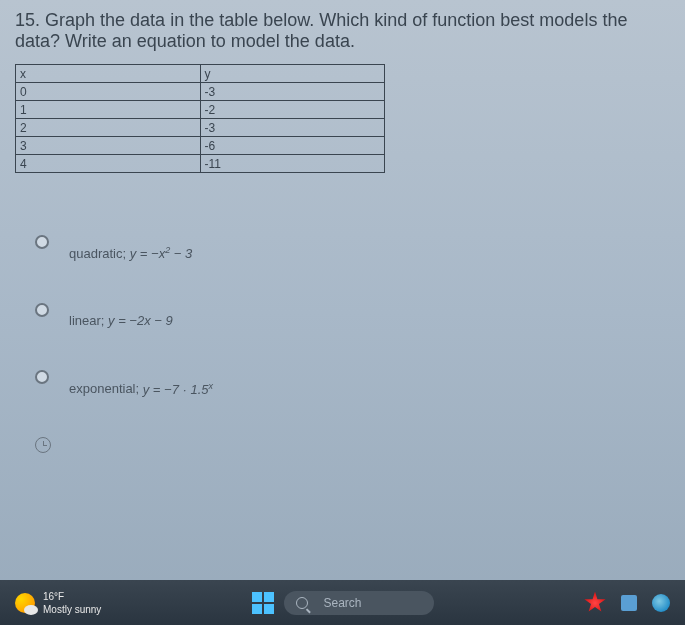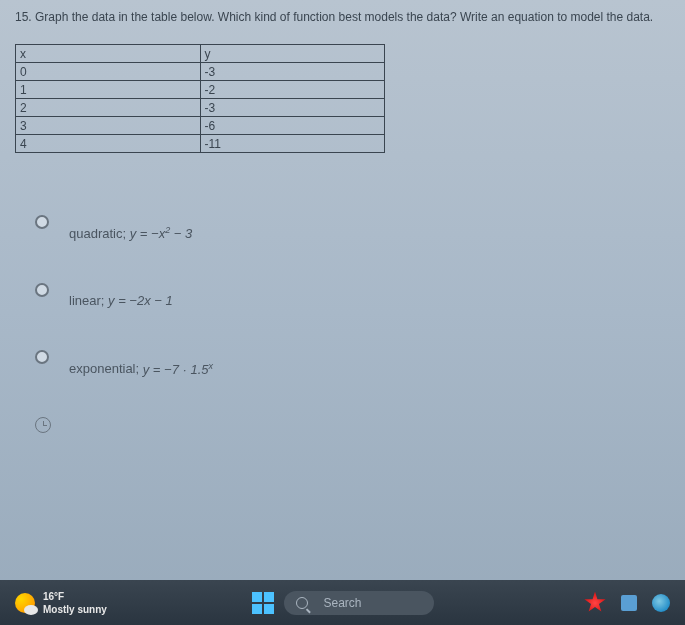--- a/index.html
+++ b/index.html
@@ -9,23 +9,23 @@
       width: 685px;
       height: 625px;
       position: relative;
       overflow: hidden;
     }
     .content {
       padding: 10px 15px;
       color: #4a5560;
     }
     .question-text {
-      font-size: 12px;
+      font-size: 18px;
       color: #3a4550;
-      margin-bottom: 20px;
+      margin-bottom: 12px;
     }
     .data-table {
       border-collapse: collapse;
       width: 370px;
       margin-bottom: 60px;
     }
     .data-table th, .data-table td {
       border: 1px solid #3a4550;
       padding: 1px 4px;
       text-align: left;
@@ -114,21 +114,20 @@
       position: absolute;
       bottom: -2px; right: -3px;
       width: 14px; height: 10px;
       background: #e8e8e8;
       border-radius: 50%;
     }
     .weather-text {
       color: #e8e8e8;
       font-size: 10px;
       line-height: 1.3;
-      font-weight: bold;
     }
     .taskbar-center {
       position: absolute;
       left: 50%;
       transform: translateX(-50%);
       display: flex;
       align-items: center;
       gap: 10px;
     }
     .start-icon {
@@ -236,21 +235,21 @@
   <div class="options">
     <div class="option">
       <div class="radio"></div>
       <div class="option-text">
         <span>quadratic;</span> <i><span>y = −x</span><sup>2</sup><span> − 3</span></i>
       </div>
     </div>
     <div class="option">
       <div class="radio"></div>
       <div class="option-text">
-        <span>linear;</span> <i><span>y = −2x − 1</span></i>
+        <span>linear;</span> <i><span>y = −2x − 9</span></i>
       </div>
     </div>
     <div class="option">
       <div class="radio"></div>
       <div class="option-text">
         <span>exponential;</span> <i><span>y = −7 · 1.5</span><sup>x</sup></i>
       </div>
     </div>
   </div>
 

